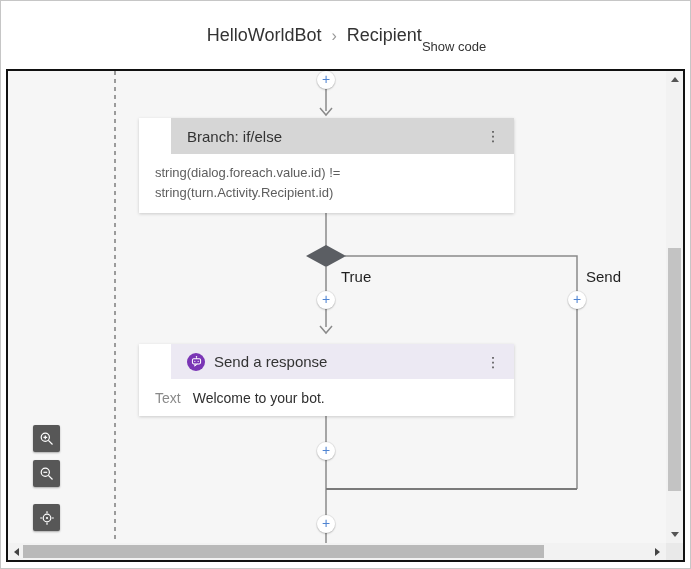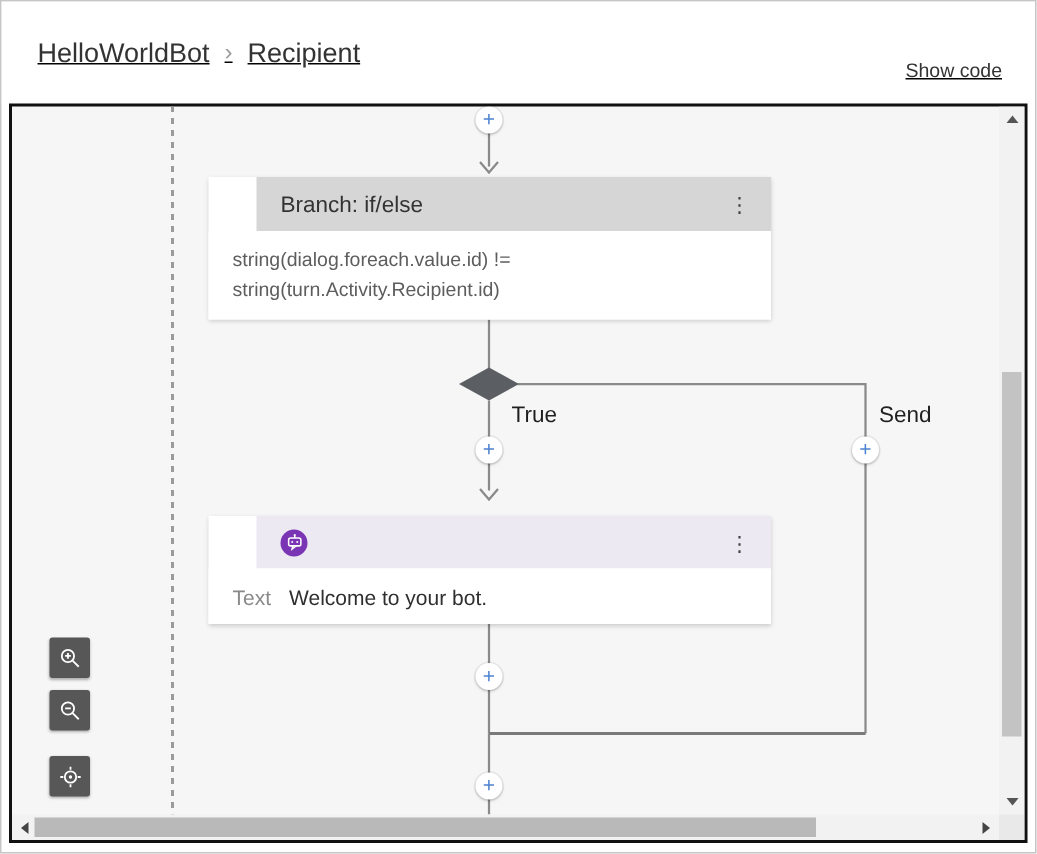--- a/index.html
+++ b/index.html
@@ -9,23 +9,22 @@
     background:#fff;
     position:relative;
     border:1px solid #c6c6c6;
     overflow:hidden;
   }
 
   
   .app-header {
     position:absolute; top:0; left:0; width:100%; height:68px;
     background:#fff;
-    display:flex; align-items:center; justify-content:space-between;
+    display:flex; align-items:center; justify-content:center;
     padding:0 22px 0 24px;
-    text-decoration:underline;
   }
   .breadcrumb { display:flex; align-items:center; gap:10px; font-size:18px; color:#333; }
   .breadcrumb .crumb { cursor:pointer; }
   .breadcrumb .sep { color:#9a9a9a; font-size:16px; position:relative; top:1px; }
   .show-code { font-size:13px; color:#333; cursor:pointer;margin-top:23px; }
 
   
   .canvas {
     position:absolute; top:68px; left:5px; width:679px; height:493px;
     border:2px solid #111; background:#f6f6f6; overflow:hidden;
@@ -159,20 +158,21 @@
         <span class="node-icon">
           <svg width="13" height="13" viewBox="0 0 14 14" fill="none" stroke="#fff" stroke-width="1.1">
             <circle cx="7" cy="1.9" r="0.8" fill="#fff" stroke="none"></circle>
             <path d="M7 2.6 V4"></path>
             <rect x="2.6" y="4" width="8.8" height="5.6" rx="1.4"></rect>
             <circle cx="5.2" cy="6.8" r="0.7" fill="#fff" stroke="none"></circle>
             <circle cx="8.8" cy="6.8" r="0.7" fill="#fff" stroke="none"></circle>
             <path d="M5.6 9.6 L5 12 L8 9.6" stroke-width="1"></path>
           </svg>
         </span>
+        <span>Send a response</span>
         <span class="node-menu">⋮</span>
       </div>
       <div class="node-body">
         <span class="field-label">Text</span>
         <span class="field-value">Welcome to your bot.</span>
       </div>
     </div>
 
     <div class="plus-btn" style="left:309px; top:0px;">+</div>
     <div class="plus-btn" style="left:309px; top:220px;">+</div>

